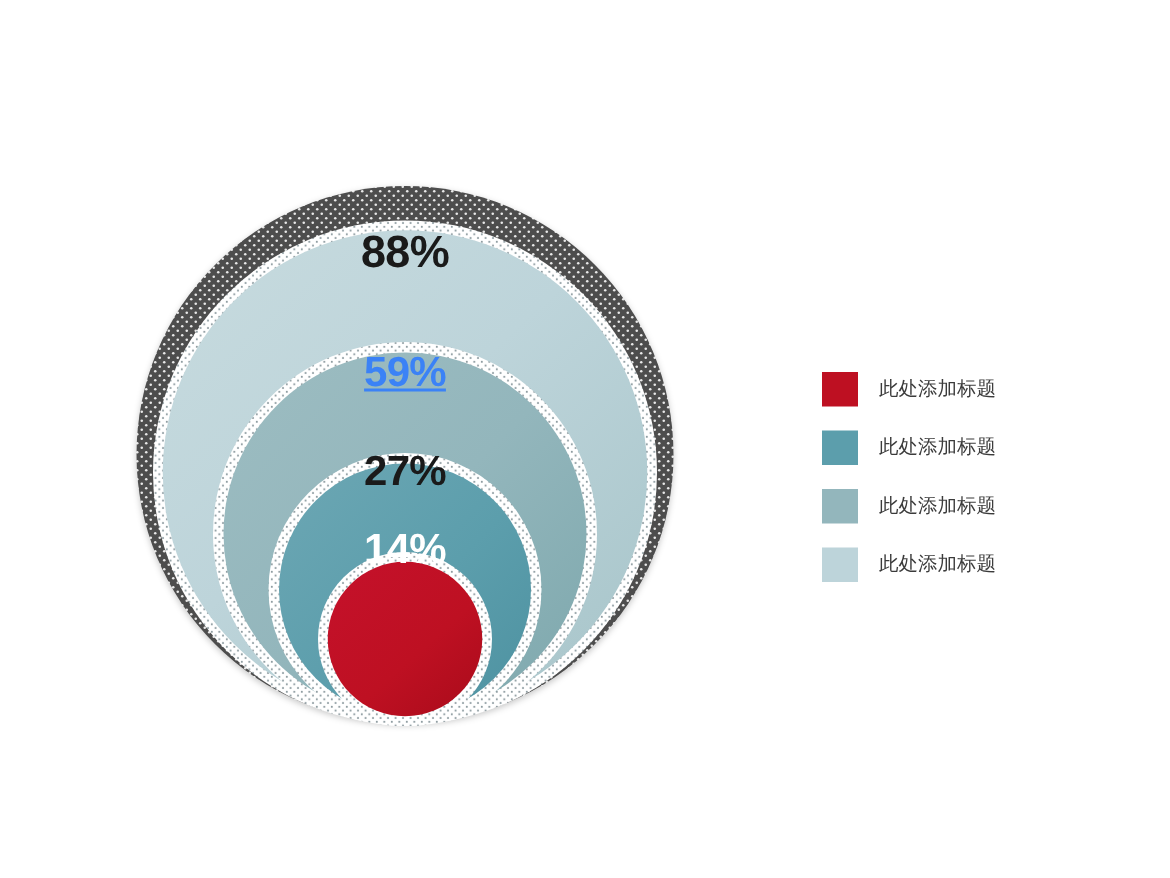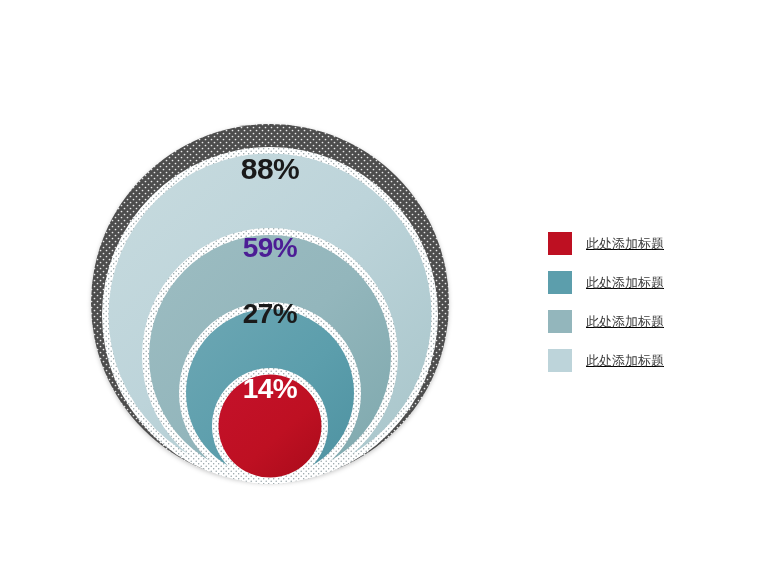--- a/index.html
+++ b/index.html
@@ -22,24 +22,24 @@
     letter-spacing:-0.5px;
     color:#1a1a1a;
     white-space:nowrap;
     text-align:center;
     transform:translateX(-50%);
     pointer-events:none;
   }
   .pct-88{font-size:30px;left:270px;top:152px;}
   .pct-59{font-size:28px;left:270px;top:232px;}
   .pct-27{font-size:28px;left:270px;top:298px;}
-  .pct-14{font-size:28px;left:270px;top:373px;color:#ffffff;}
+  .pct-14{font-size:28px;left:270px;top:350px;color:#ffffff;}
 
   
-  .legend{position:absolute;left:548px;top:232px;width:190px;text-decoration:underline;}
+  .legend{position:absolute;left:548px;top:248px;width:190px;}
   .legend-row{
     display:flex;align-items:center;
     height:23px;margin-bottom:16px;
   }
   .legend-row:last-child{margin-bottom:0;}
   .swatch{
     width:24px;height:23px;flex:0 0 24px;
     display:block;
   }
   .legend-text{
@@ -117,21 +117,21 @@
         <circle cx="270" cy="393" r="84" fill="url(#grad27)"></circle>
       </g>
 
       <g>
         <circle cx="270" cy="426" r="58" fill="url(#dotsLight)"></circle>
         <circle cx="270" cy="426" r="51.5" fill="url(#grad14)"></circle>
       </g>
     </svg>
 
     <div class="pct-label pct-88" style="color: rgb(26, 26, 26);">88%</div>
-    <div class="pct-label pct-59" style="color: #4c1d95;">59%</div>
+    <div class="pct-label pct-59" style="color: #3b82f6; text-decoration: underline;">59%</div>
     <div class="pct-label pct-27" style="color: rgb(26, 26, 26);">27%</div>
     <div class="pct-label pct-14" style="color: rgb(255, 255, 255);">14%</div>
   </div>
 
   <div class="legend">
 
     <div class="legend-row">
       <span class="swatch" style="background: rgb(190, 16, 34);"></span>
       <span class="legend-text">此处添加标题</span>
     </div>

